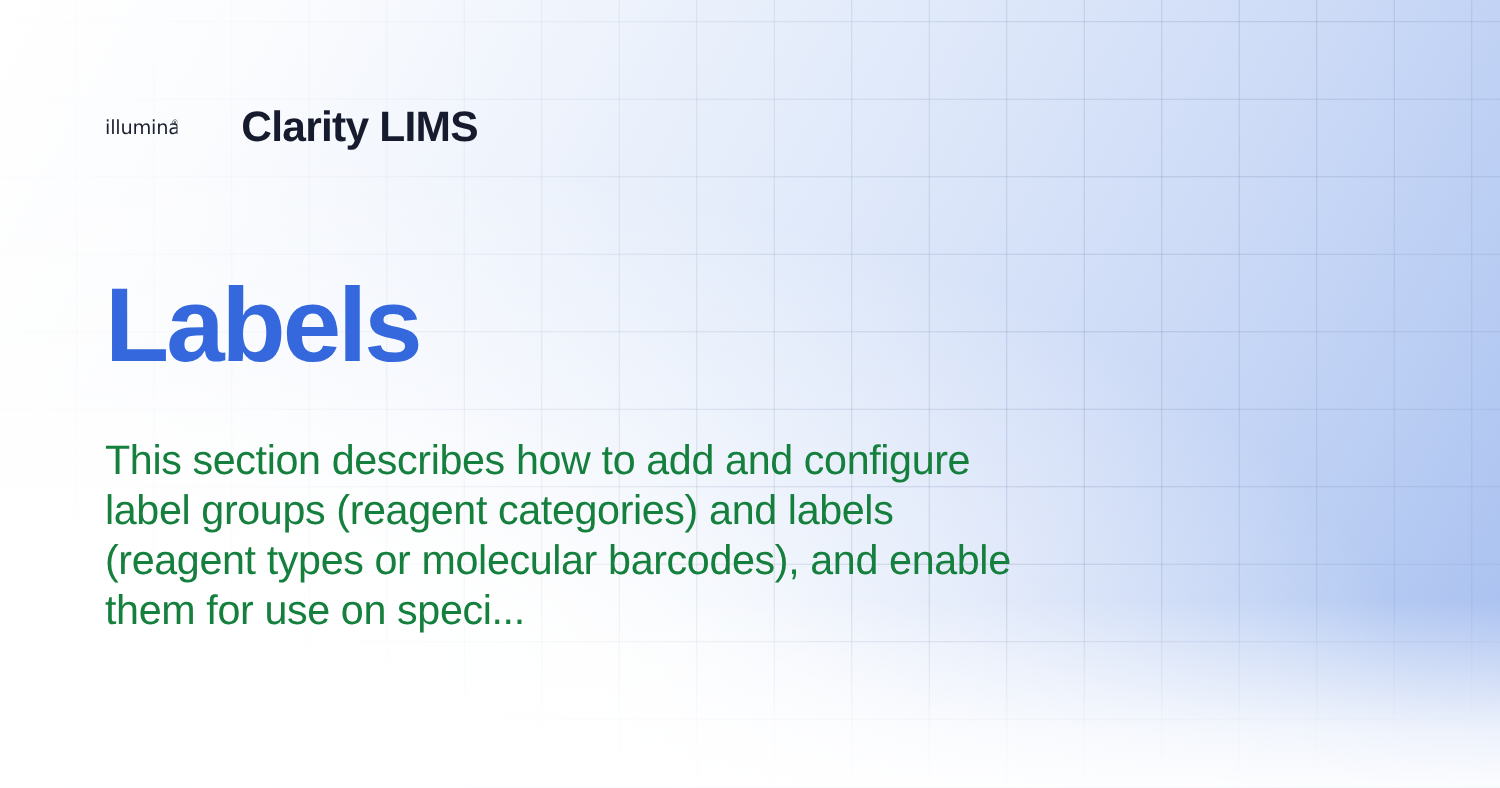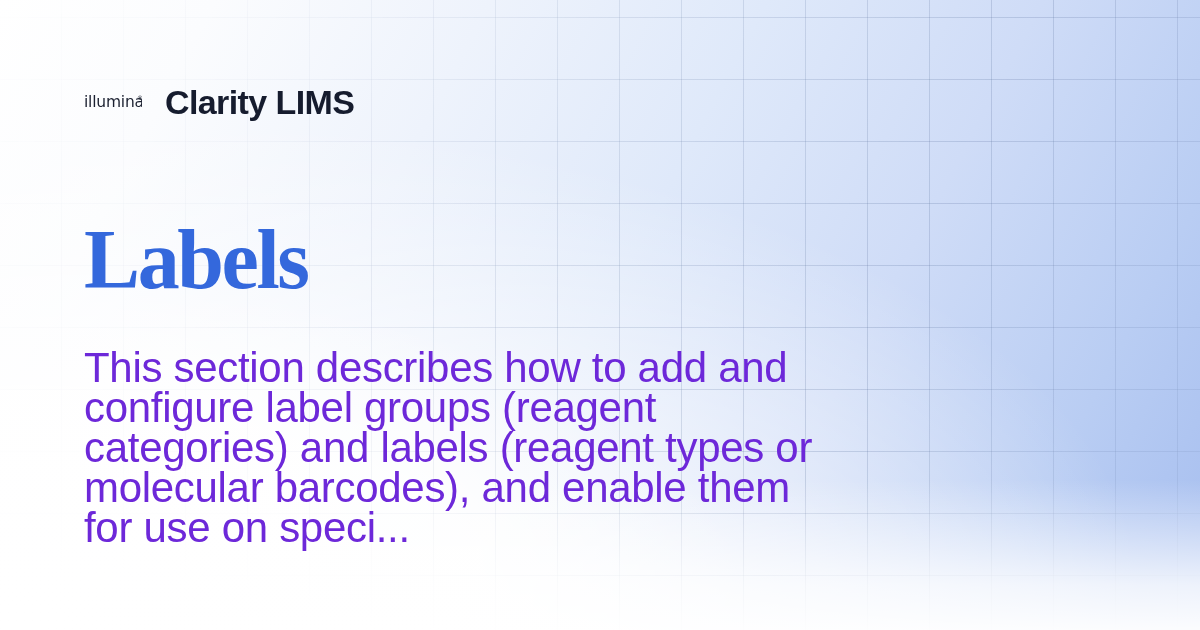--- a/index.html
+++ b/index.html
@@ -97,45 +97,46 @@
   }
 
   .product-name {
     font-family:"Liberation Sans", sans-serif;
     font-size:34px;
     font-weight:700;
     letter-spacing:-0.6px;
     color:#161c2e;
     line-height:1;
     white-space:nowrap;
+    margin-left:28px;
   }
 
   .page-title {
     position:absolute;
     left:84px;
     top:218px;
-    font-family:Liberation Serif, serif;
+    font-family:Liberation Sans, sans-serif;
     font-size:84px;
     font-weight:700;
     letter-spacing:-2.4px;
     line-height:1;
     color:#3468dc;
   }
 
   .page-desc {
     position:absolute;
     left:84px;
     top:348px;
     width:760px;
     font-family:"Liberation Sans", sans-serif;
-    font-size:42px;
+    font-size:33px;
     font-weight:400;
     line-height:40px;
     letter-spacing:-0.3px;
-    color:#6d28d9;
+    color:#15803d;
   }
 </style>
 </head>
 <body>
 
 <div class="og-card">
 
   <div class="bg-gradient"></div>
   <div class="bg-grid"></div>
   <div class="bg-fade"></div>

